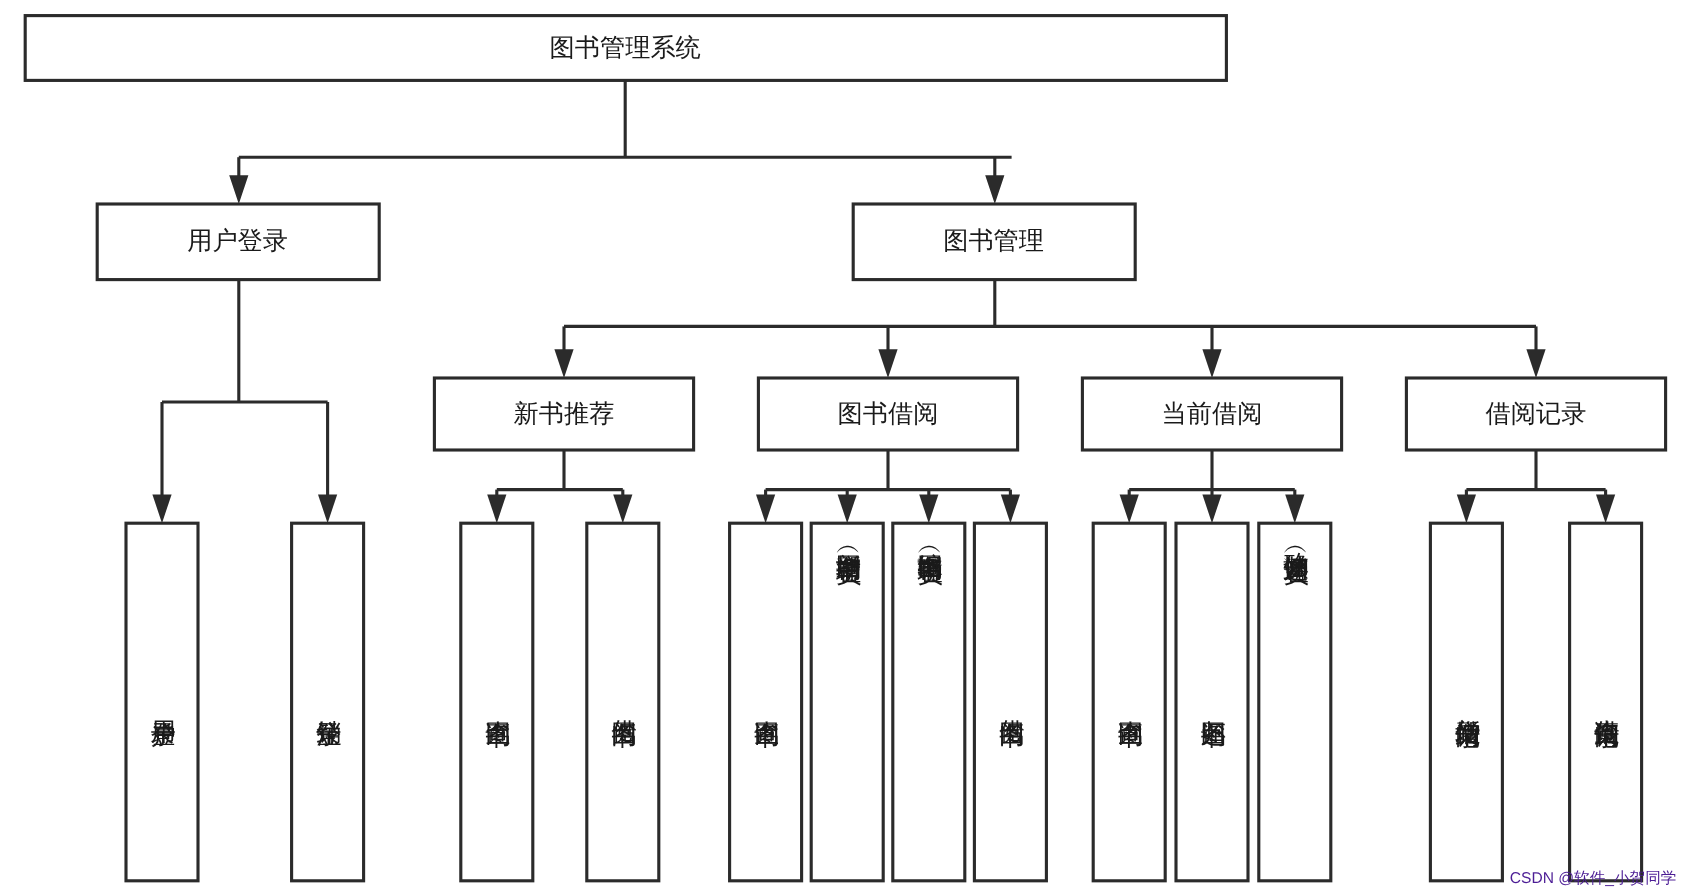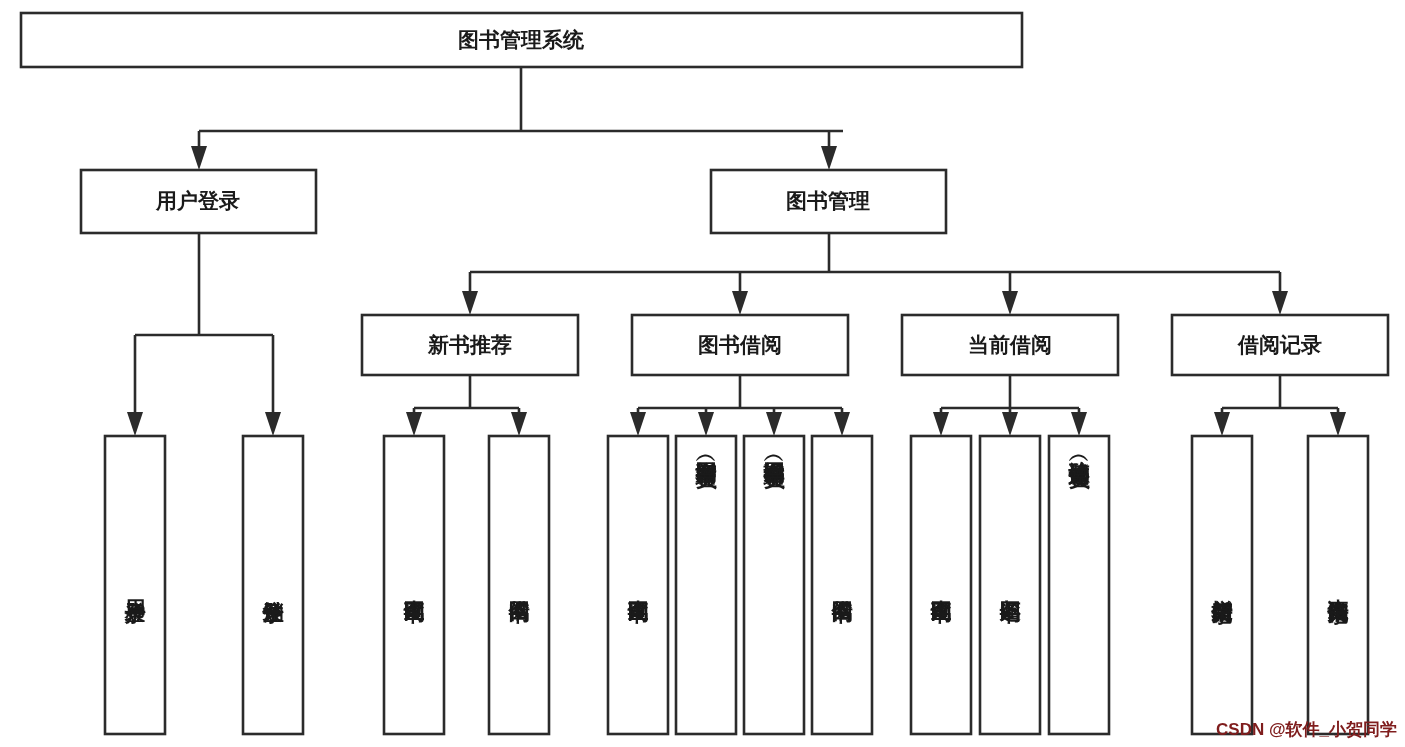--- a/index.html
+++ b/index.html
@@ -11,21 +11,20 @@
     width: 1405px;
     height: 747px;
     font-family: "Liberation Sans", "DejaVu Sans", sans-serif;
     overflow: hidden;
   }
   #diagram-root {
     position: relative;
     width: 1405px;
     height: 747px;
     background: #ffffff;
-    font-weight: bold;
   }
   svg#flowchart {
     position: absolute;
     left: 0;
     top: 0;
     width: 1405px;
     height: 747px;
     display: block;
   }
   .node-rect {
@@ -64,22 +63,22 @@
   }
   .arrow-head {
     fill: #2b2b2b;
     stroke: none;
   }
   .watermark {
     position: absolute;
     right: 8px;
     bottom: 6px;
     font-family: "Liberation Sans", "DejaVu Sans", sans-serif;
-    font-size: 17px;
-    color: #7f1d1d;
+    font-size: 13px;
+    color: #4c1d95;
     white-space: nowrap;
     user-select: none;
   }
 </style>
 </head>
 <body>
 
 <div id="diagram-root">
 
   <svg id="flowchart" viewBox="0 0 1405 747">

